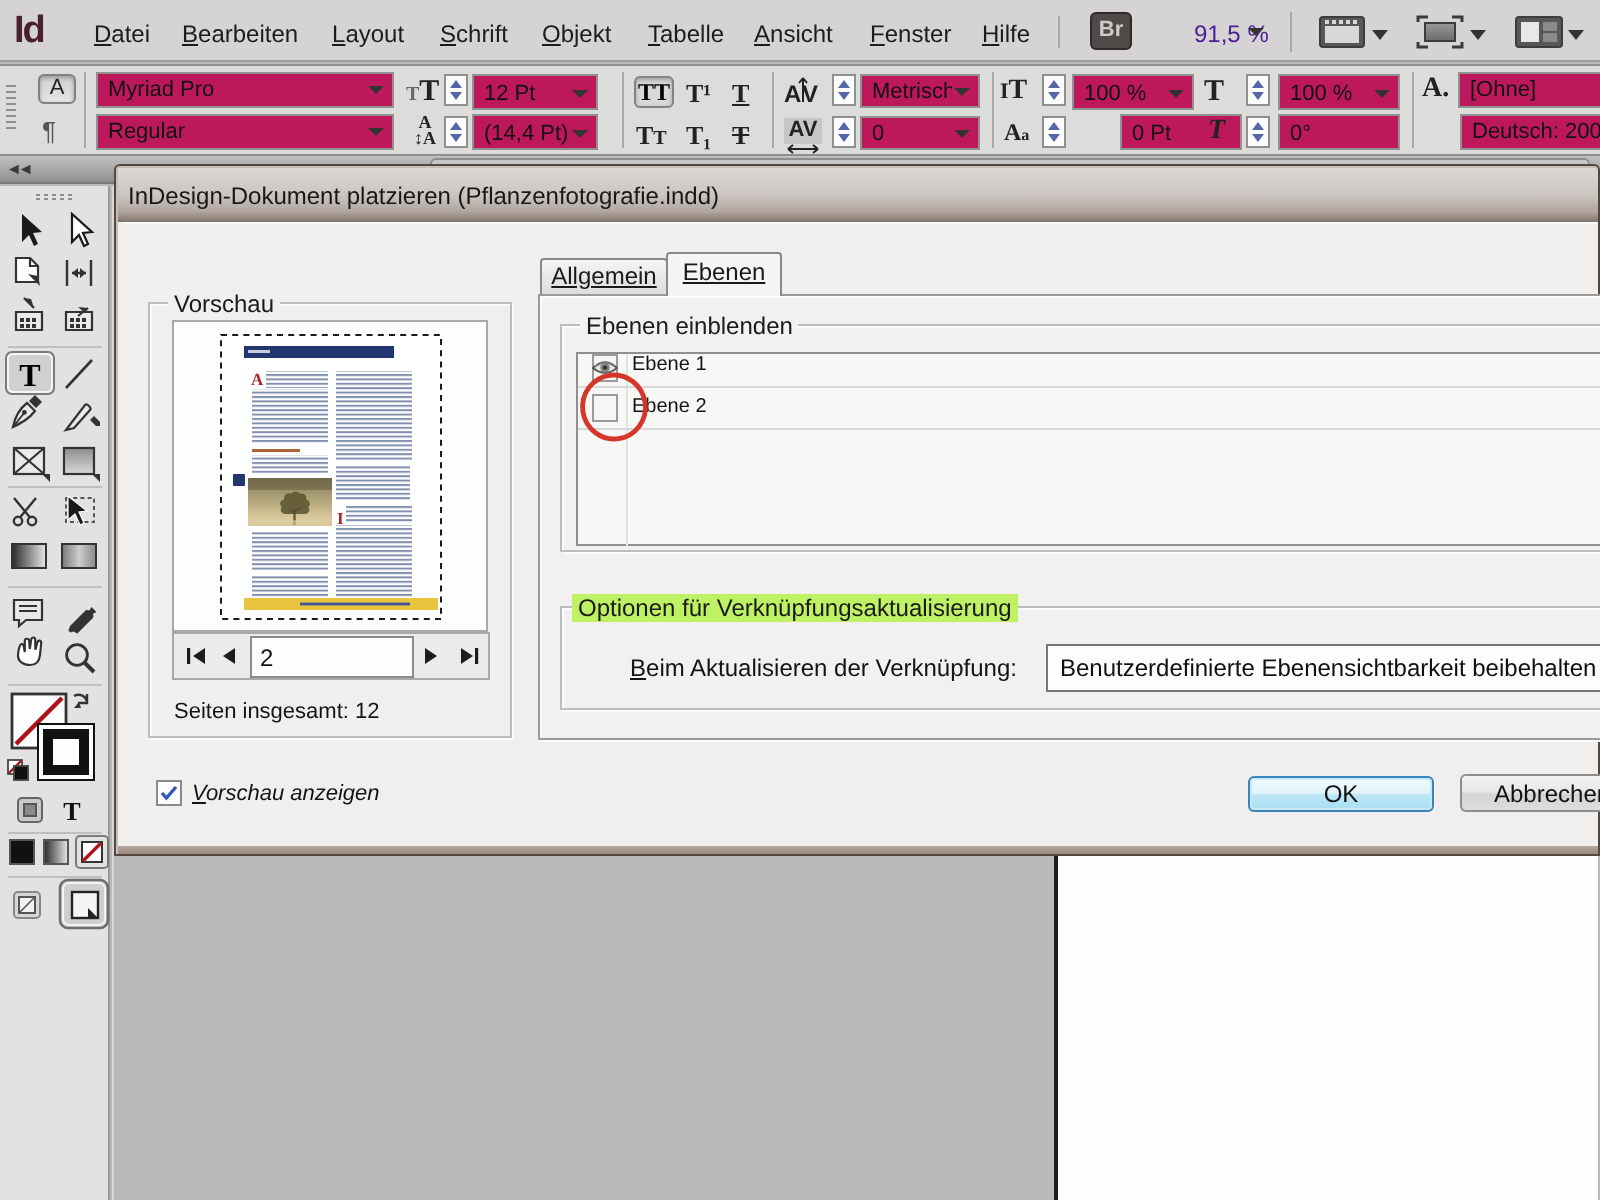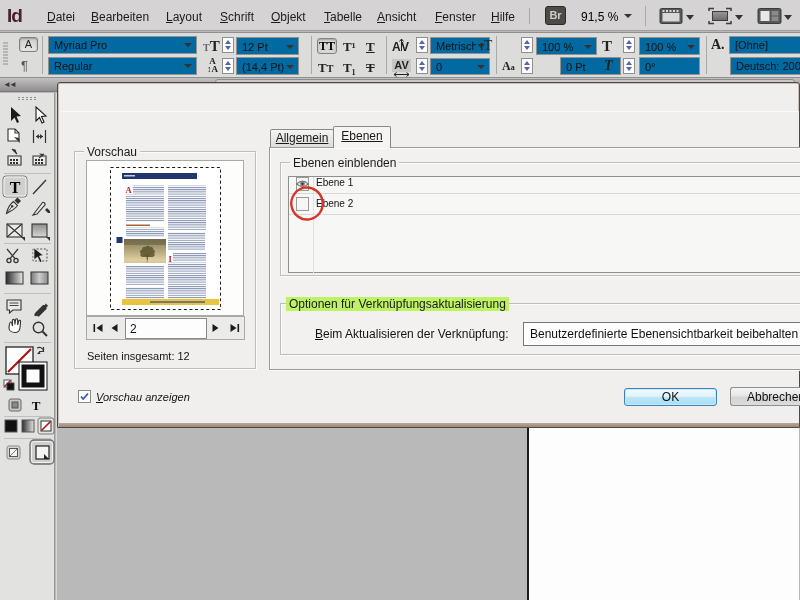--- a/index.html
+++ b/index.html
@@ -5,28 +5,28 @@
 * { margin:0; padding:0; box-sizing:border-box; }
 html,body { width:800px; height:600px; overflow:hidden; }
 body { font-family:"Liberation Sans", sans-serif; position:relative; background:#b9b9b9; }
 .abs { position:absolute; }
 
 
 #menubar { left:0; top:0; width:800px; height:31px; background:#d5d3d3; border-bottom:1px solid #9e9e9e; }
 #idlogo { left:7px; top:5px; font-size:19px; font-weight:bold; color:#49202e; letter-spacing:-1px; }
 .mi { top:10px; font-size:12px; color:#1c1c1c; }
 .mi u { text-decoration:underline; }
-#zoompct { top:10px; font-size:12px; color:#000000; }
+#zoompct { top:10px; font-size:12px; color:#4c1d95;margin-left:16px; }
 .dd { width:0; height:0; border-left:4px solid transparent; border-right:4px solid transparent; border-top:4px solid #333; }
 #brbtn { left:545px; top:6px; width:21px; height:19px; background:#4e4a48; border:1px solid #2e2a28; border-radius:3px; color:#cfcbc9; font-size:11px; font-weight:bold; text-align:center; line-height:17px; }
 .vsep { width:1px; background:#aaa8a8; }
 
 
 #cpanel { left:0; top:32px; width:800px; height:46px; background:#dcdcda; border-top:1px solid #8f8f8f; border-bottom:1px solid #8f8f8f; }
-.inp { position:absolute; background:#0369a1; border:1px solid #919191; font-size:11px; color:#111;padding-left:28px; }
+.inp { position:absolute; background:#be185d; border:1px solid #919191; font-size:11px; color:#111;padding-left:28px; }
 .inp span { position:absolute; left:5px; top:2px; right:13px; white-space:nowrap; overflow:hidden; }
 .inp .dd { position:absolute; right:4px; top:6px; }
 .cpt { position:absolute; color:#222; }
 .spin { position:absolute; width:12px; height:16px; background:#fcfcfc; border:1px solid #8f8f8f; }
 .spin:before, .spin:after { content:""; position:absolute; left:2px; width:0; height:0; border-left:3.5px solid transparent; border-right:3.5px solid transparent; }
 .spin:before { top:2px; border-bottom:4.5px solid #5565a5; }
 .spin:after { bottom:2px; border-top:4.5px solid #5565a5; }
 
 
 #dstrip { left:0; top:78px; width:800px; height:14px; background:linear-gradient(#c2c0c0,#908e8e); border-bottom:1px solid #7a7878; }
@@ -158,21 +158,21 @@
 <div class="abs spin" style="left:416px; top:58px"></div>
 <div class="inp" style="left:430px; top:37px; width:60px; height:17px">
     <span>Metrisch</span>
     <i class="dd"></i>
   </div>
 <div class="inp" style="left:430px; top:58px; width:60px; height:17px">
     <span>0</span>
     <i class="dd"></i>
   </div>
 <div class="abs vsep" style="left:496px; top:36px; height:38px"></div>
-<div class="abs cpt" style="left:480px; top:38px; font-size:14px; font-weight:normal; font-family:'Liberation Serif',serif;"><span style="font-size:11px;">I</span>T</div>
+<div class="abs cpt" style="left:500px; top:38px; font-size:14px; font-weight:bold; font-family:'Liberation Serif',serif;"><span style="font-size:11px;">I</span>T</div>
 <div class="abs spin" style="left:521px; top:37px"></div>
 <div class="inp" style="left:536px; top:37px; width:61px; height:18px">
     <span style="top:3px">100 %</span>
     <i class="dd" style="top:7px"></i>
   </div>
 <div class="abs cpt" style="left:502px; top:59px; font-size:12px; font-weight:bold; font-family:'Liberation Serif',serif;">A<span style="font-size:8px">a</span></div>
 <div class="abs spin" style="left:521px; top:58px"></div>
 <div class="inp" style="left:560px; top:57px; width:61px; height:18px">
     <span style="top:3px">0 Pt</span>
   </div>
@@ -344,20 +344,23 @@
         <stop offset="1" stop-color="#8a8a8a"></stop>
       </linearGradient>
   </defs>
 </svg>
 
 <div class="abs" id="board">
     <div id="page"></div>
   </div>
 
 <div class="abs" id="dlg">
+  <div id="dtitle">
+      <span>InDesign-Dokument platzieren (Pflanzenfotografie.indd)</span>
+    </div>
   <div id="dclient"></div>
   <div id="dfoot"></div>
 </div>
 
 <div class="abs gbox" style="left:74px; top:151px; width:182px; height:218px;"></div>
 <div class="glabel abs" style="left:84px; top:145px;">Vorschau</div>
 
 <div class="abs" style="left:86px; top:160px; width:158px; height:156px; background:#fdfdfc; border:1px solid #a9a9a9;"></div>
 
 <svg class="abs" style="left:108px; top:165px" width="116" height="148" viewBox="0 0 116 148">

